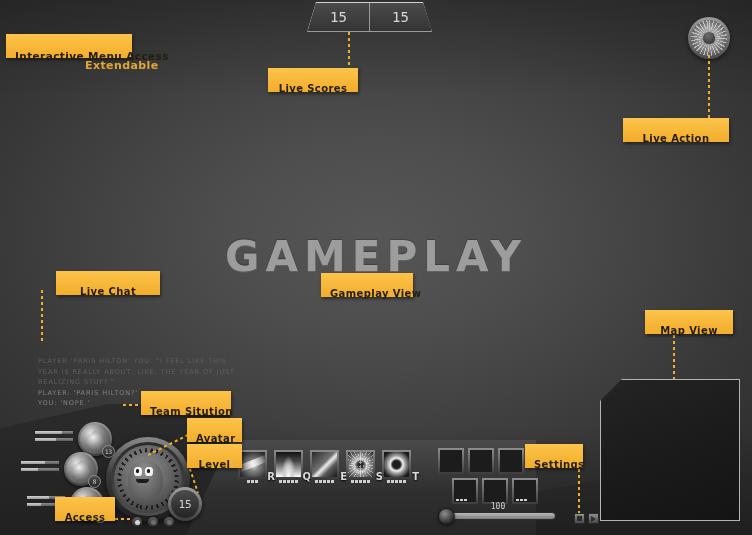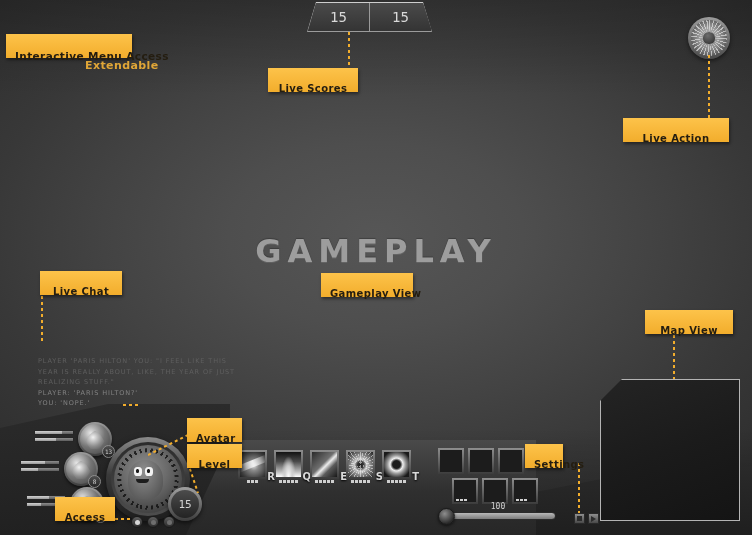--- a/index.html
+++ b/index.html
@@ -116,21 +116,21 @@
     width:36%; height:34%; border-radius:45% 45% 40% 40%;
     background: radial-gradient(circle at 40% 30%, #6d6d6d, #2c2c2c);
     box-shadow: 0 0 6px rgba(0,0,0,.7);
   }
 
   
   #gameplay-title {
     position: absolute; left: 0; right: 0; top: 232px;
     text-align: center;
     font-family: "DejaVu Sans", sans-serif;
-    font-size: 32px;
+    font-size: 42px;
     font-weight: bold;
     letter-spacing: 6px;
     color: #9d9d9d;
     text-shadow: 0 1px 0 rgba(255,255,255,.10), 0 -1px 1px rgba(0,0,0,.25);
     z-index: 10;
     user-select: none;
   }
 
   
   #chat-log {
@@ -428,21 +428,21 @@
   </div>
   <div class="dots-v" style="left:348px; top:32px; height:37px;"></div>
   <div class="tag" style="left:268px; top:68px; width:90px;">Live Scores</div>
 
   <div id="live-action-orb">
     <div class="orb-face"></div>
   </div>
   <div class="dots-v" style="left:708px; top:55px; height:64px;"></div>
   <div class="tag" style="left:623px; top:118px; width:106px;">Live Action</div>
 
-  <div class="tag" style="left:40px; top:271px; width:82px;">Live Chat</div>
+  <div class="tag" style="left:56px; top:271px; width:104px;">Live Chat</div>
   <div class="dots-v" style="left:41px; top:290px; height:54px;"></div>
 
   <div id="chat-log">
     <div class="line">PLAYER 'PARIS HILTON' YOU: "I FEEL LIKE THIS</div>
     <div class="line">YEAR IS REALLY ABOUT, LIKE, THE YEAR OF JUST</div>
     <div class="line">REALIZING STUFF."</div>
     <div class="line hi">PLAYER: 'PARIS HILTON?'</div>
     <div class="line hi">YOU: 'NOPE.'</div>
   </div>
 
@@ -454,20 +454,21 @@
   <div id="map-panel"></div>
   <div id="map-buttons">
     <div class="map-btn">
         <i></i>
       </div>
     <div class="map-btn play">
         <i></i>
       </div>
   </div>
 
+  <div class="tag" style="left:141px; top:391px; width:90px;">Team Sitution</div>
   <div class="dots-h" style="left:123px; top:404px; width:18px;"></div>
 
   <div class="team-member" style="left:34px; top:422px;">
     <div class="tm-bars">
       <div class="tm-bar">
           <span style="width:72%"></span>
         </div>
       <div class="tm-bar">
           <span style="width:55%"></span>
         </div>
@@ -658,16 +659,16 @@
     </div>
   </div>
 
   <div id="inv-slider">
     <div class="sval">100</div>
     <div class="track">
       <div class="knob"></div>
     </div>
   </div>
 
-  <div class="tag" style="left:525px; top:444px; width:38px;">Settings</div>
+  <div class="tag" style="left:525px; top:444px; width:58px;">Settings</div>
   <div class="dots-v" style="left:578px; top:463px; height:50px;"></div>
 
 </div>
 
 </body></html>

